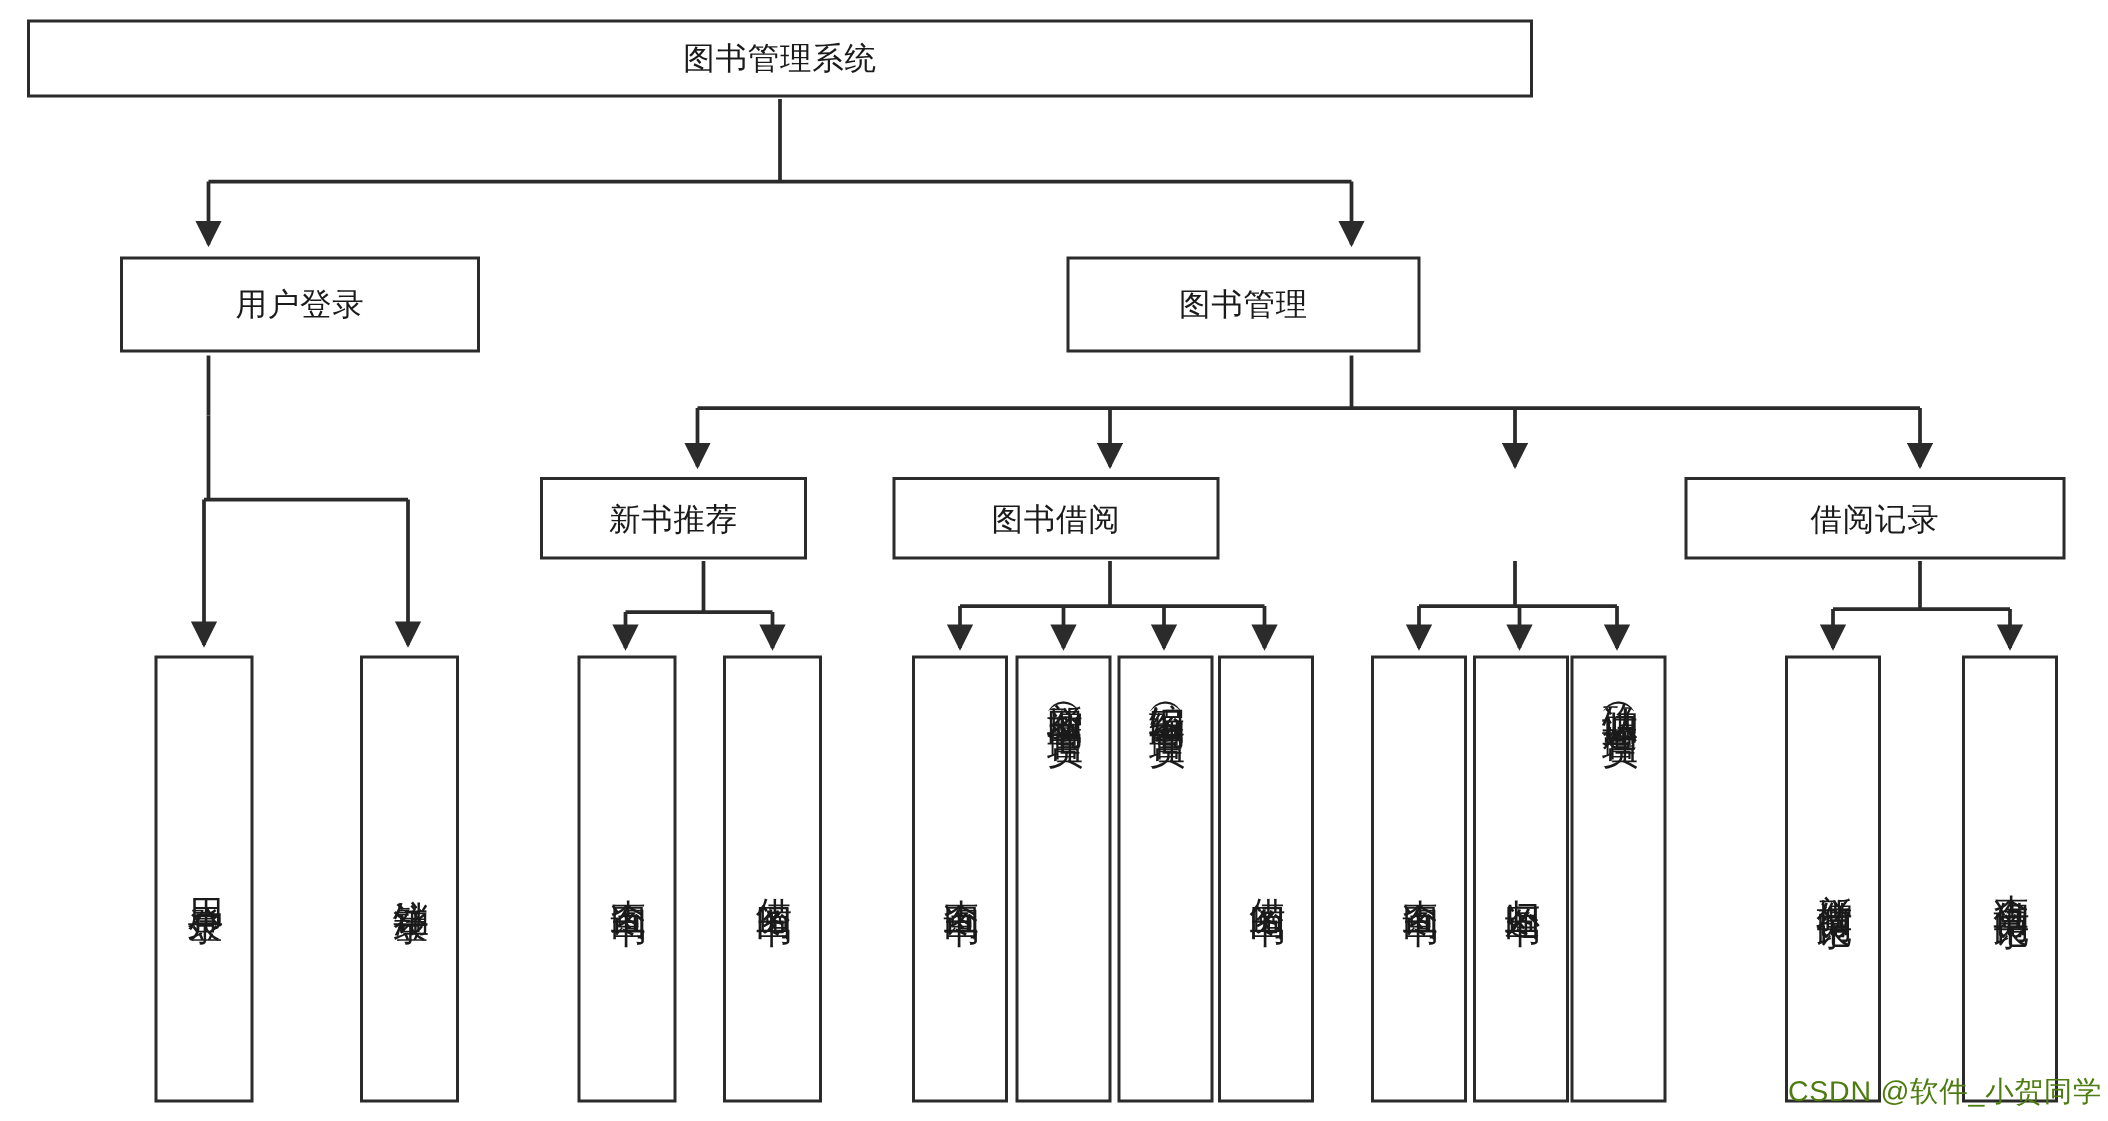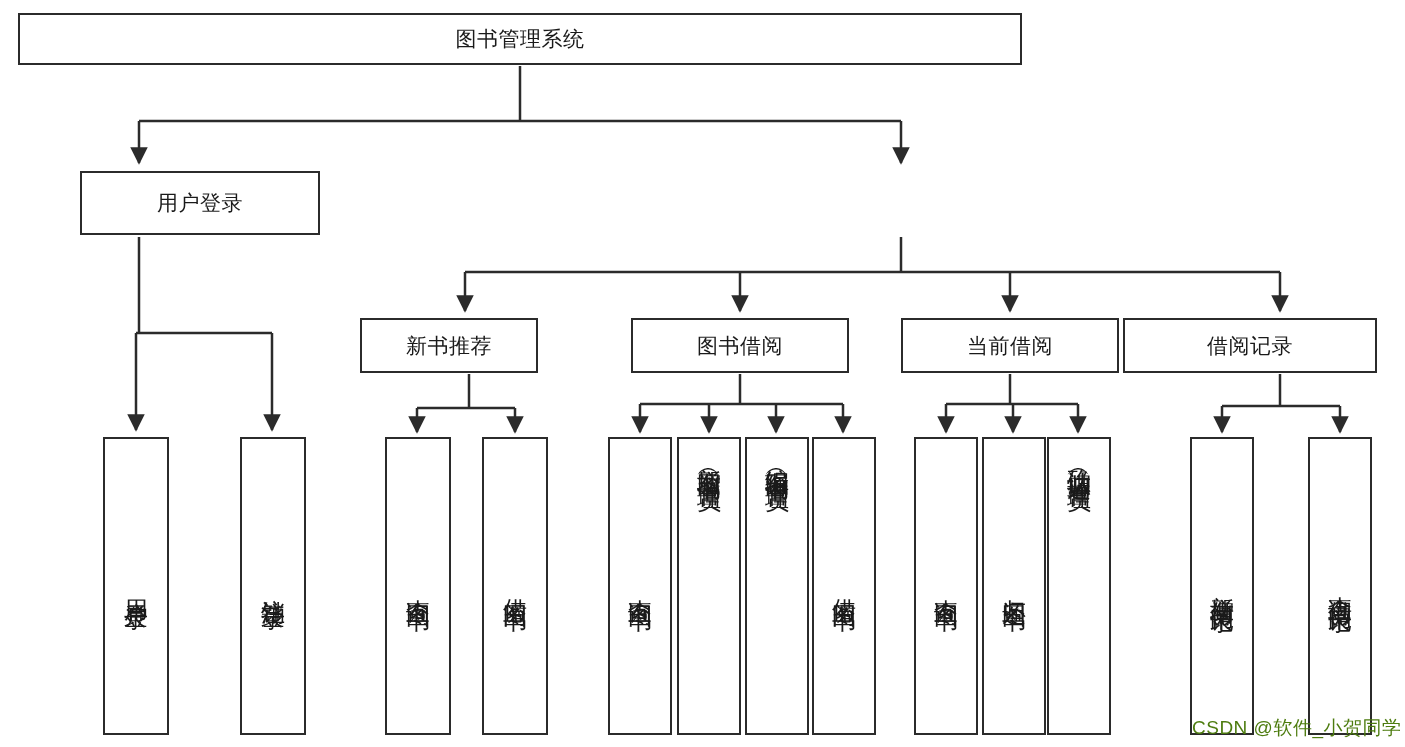--- a/index.html
+++ b/index.html
@@ -128,32 +128,32 @@
   </svg>
 
   <div class="node horiz" style="left:18px; top:13px; width:1004px; height:52px;">
     <span>图书管理系统</span>
   </div>
 
   <div class="node horiz" style="left:80px; top:171px; width:240px; height:64px;">
     <span>用户登录</span>
   </div>
 
+  <div class="node horiz" style="left:711px; top:171px; width:236px; height:64px;">
+    <span>图书管理</span>
+  </div>
 
   <div class="node horiz" style="left:360px; top:318px; width:178px; height:55px;">
     <span>新书推荐</span>
   </div>
 
-  <div class="node horiz" style="left:631px; top:318px; width:218px; height:55px;">
+  <div class="node horiz" style="left:595px; top:318px; width:218px; height:55px;">
     <span>图书借阅</span>
   </div>
 
-  <div class="node horiz" style="left:901px; top:318px; width:218px; height:55px;">
-    <span>当前借阅</span>
-  </div>
 
   <div class="node horiz" style="left:1123px; top:318px; width:254px; height:55px;text-align:right;">
     <span>借阅记录</span>
   </div>
 
   <div class="node vert centered" style="left:103px; top:437px; width:66px; height:298px;">
     <span class="vtext">用户登录</span>
   </div>
 
   <div class="node vert centered" style="left:240px; top:437px; width:66px; height:298px;">

